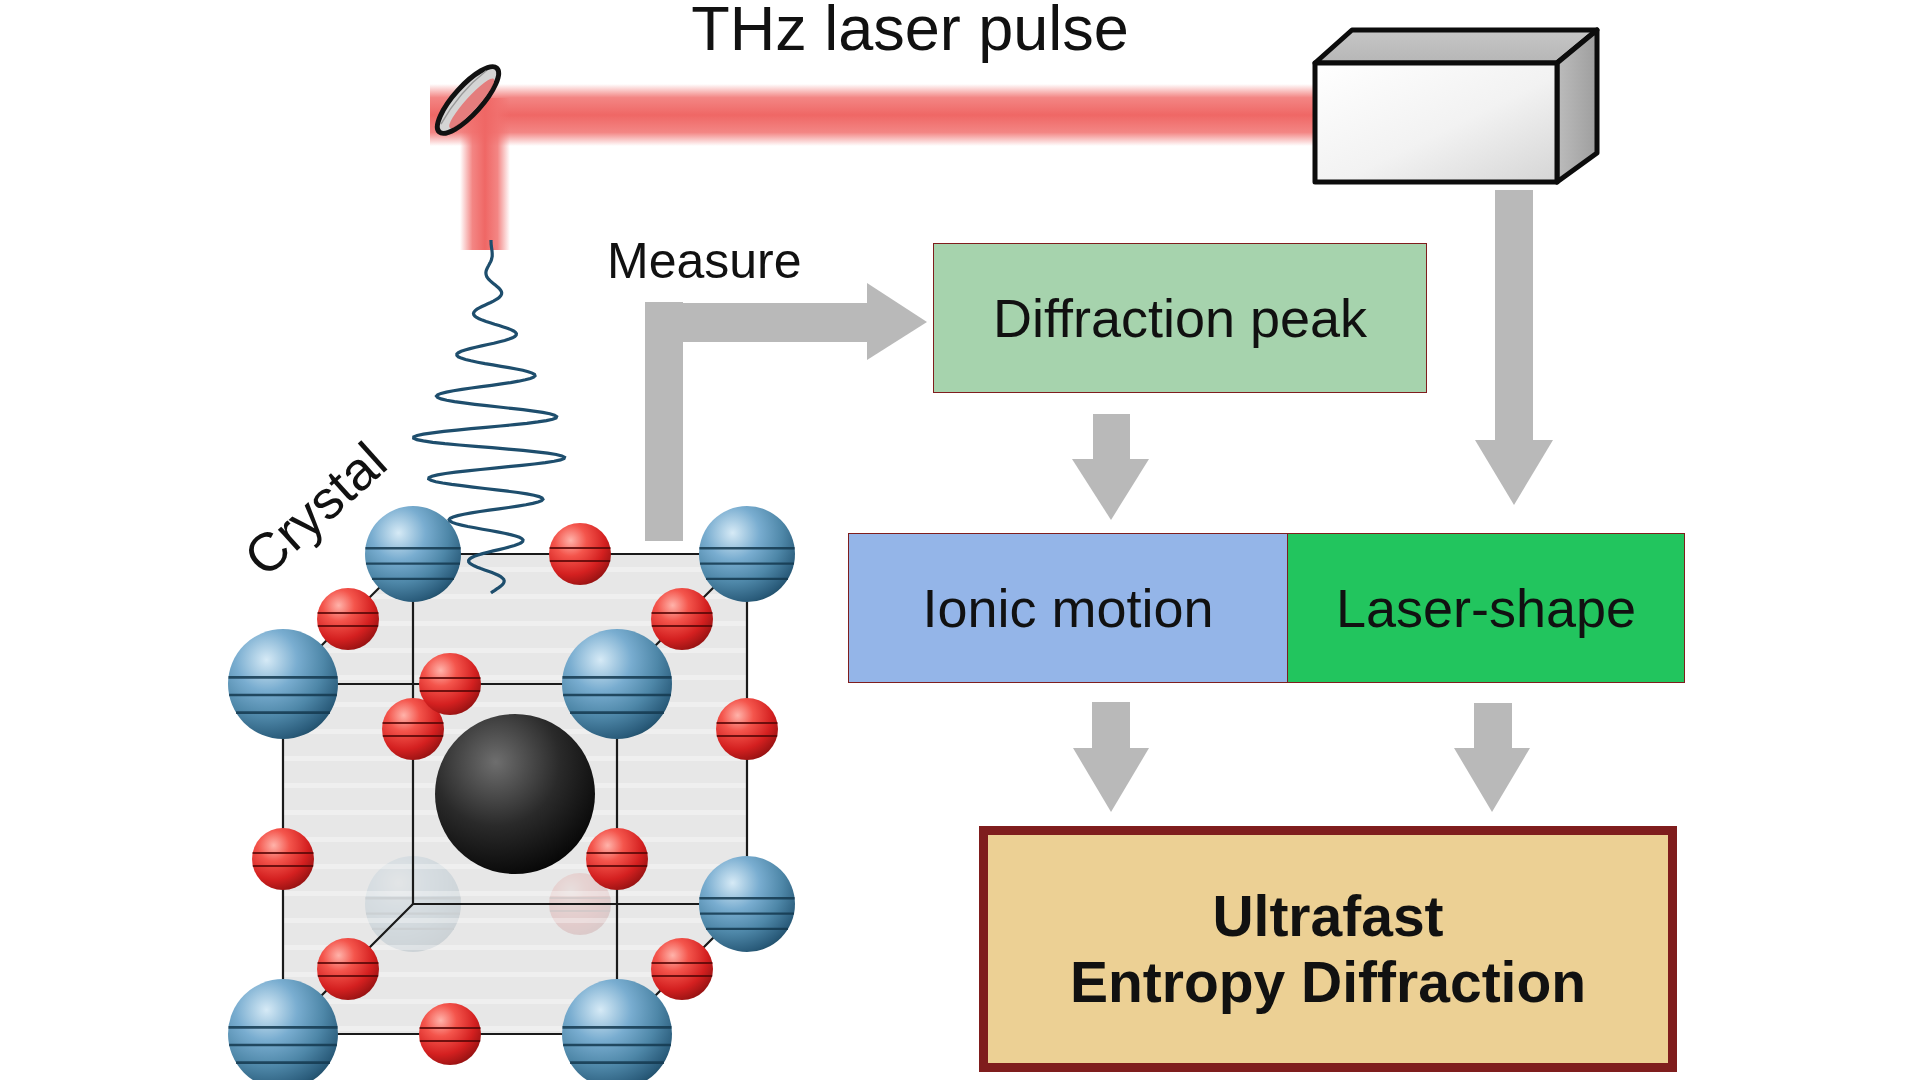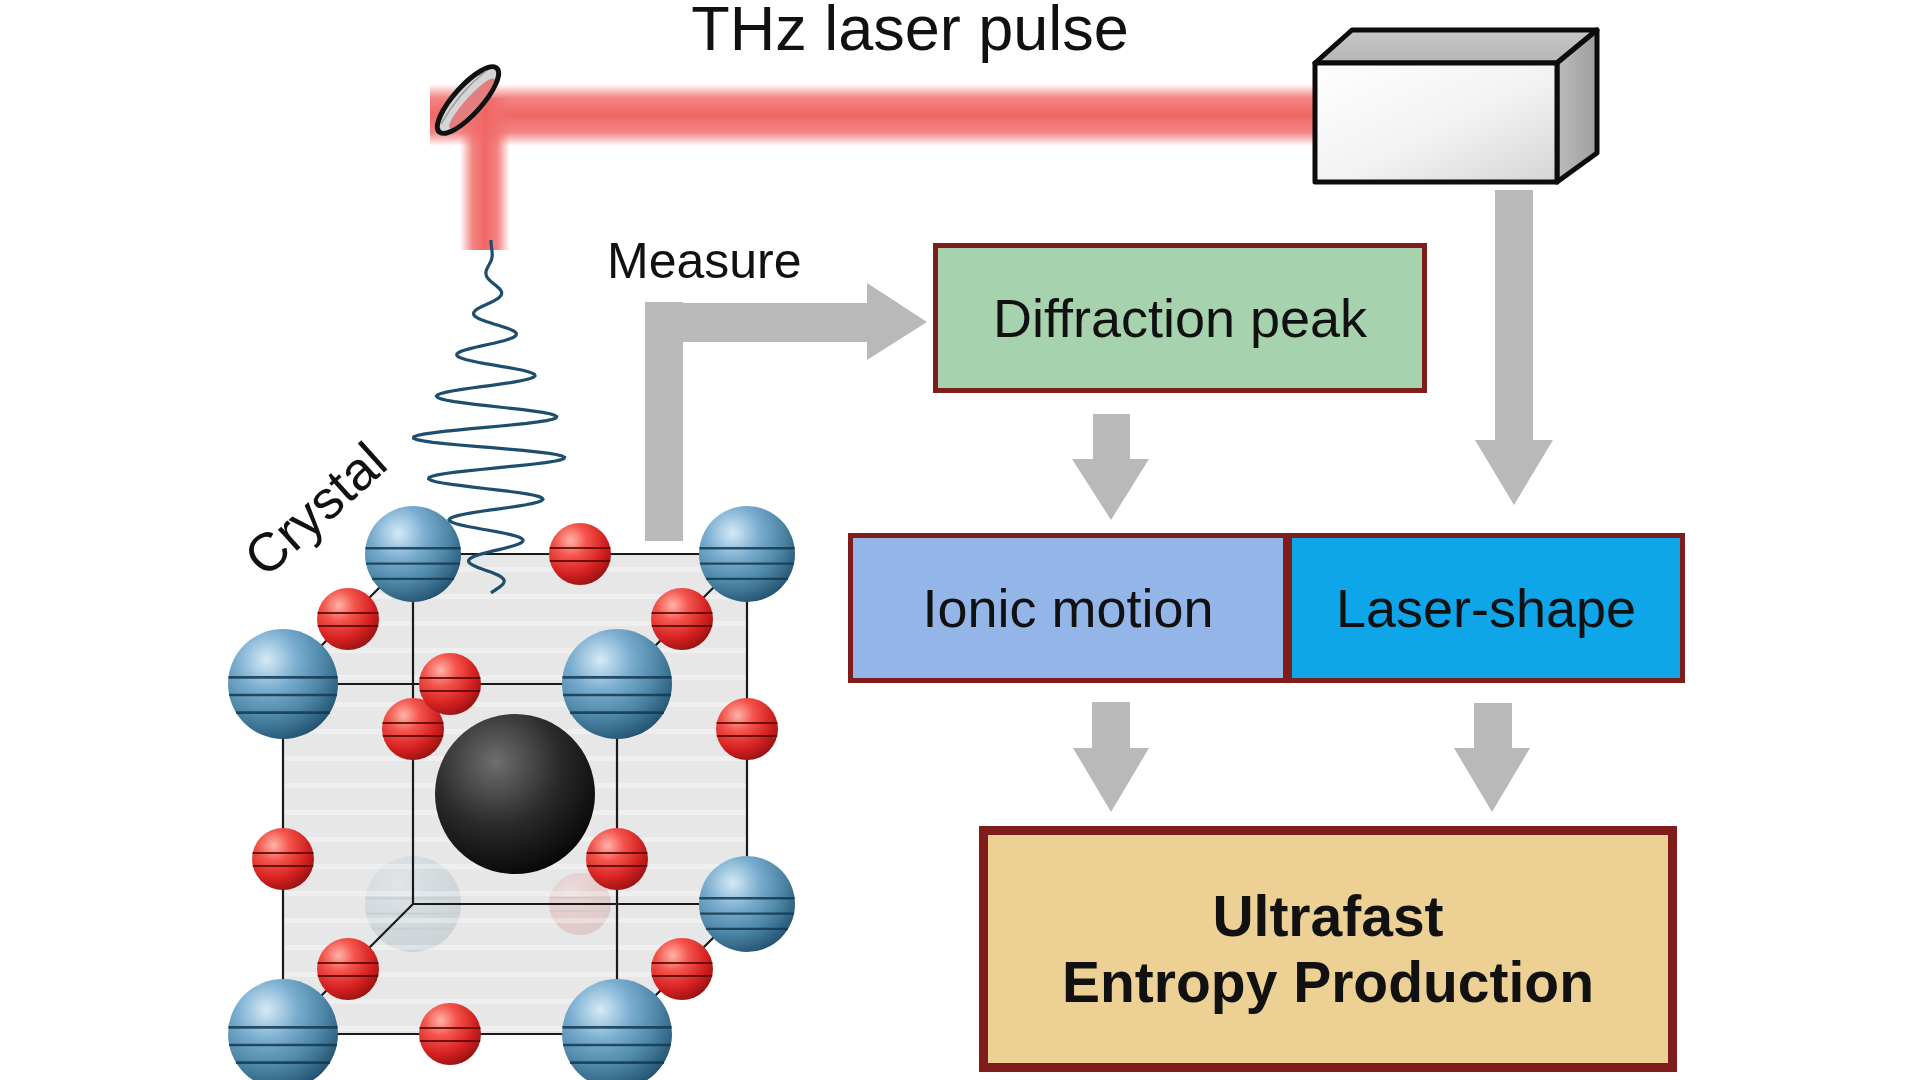--- a/index.html
+++ b/index.html
@@ -5,25 +5,25 @@
   html,body{margin:0;padding:0;background:#fff;}
   body{width:1920px;height:1080px;position:relative;overflow:hidden;
        font-family:"Liberation Sans", sans-serif;color:#111;}
   .layer{position:absolute;left:0;top:0;width:1920px;height:1080px;}
   svg.layer{z-index:1;}
   .txt{position:absolute;z-index:3;white-space:nowrap;}
   .title{left:540px;top:-8px;width:740px;text-align:center;font-size:63px;}
   .measure{left:607px;top:232px;font-size:50px;}
   .crystal{left:150px;top:478px;width:330px;text-align:center;font-size:54px;
            transform:rotate(-42deg);}
-  .fbox{position:absolute;z-index:2;box-sizing:border-box;border:5px solid #7f1d1d;
+  .fbox{position:absolute;z-index:2;box-sizing:border-box;border:1px solid #7f1d1d;
         display:flex;align-items:center;justify-content:center;font-size:54px;}
   .box-green{left:933px;top:243px;width:494px;height:150px;background:#a6d3ad;}
   .box-blue{left:848px;top:533px;width:440px;height:150px;background:#94b5e8;}
-  .box-red{left:1287px;top:533px;width:398px;height:150px;background:#0ea5e9;}
+  .box-red{left:1287px;top:533px;width:398px;height:150px;background:#22c55e;}
   .box-tan{left:979px;top:826px;width:698px;height:246px;background:#ecd094;
            border-width:9px;font-weight:bold;font-size:57px;flex-direction:column;
            line-height:1.16;}
   .box-tan .ln{display:block;}
 </style>
 </head>
 <body>
 
 <svg class="layer" viewBox="0 0 1920 1080">
   <defs>
@@ -179,14 +179,14 @@
   <span>Diffraction peak</span>
 </div>
 <div class="fbox box-blue">
   <span>Ionic motion</span>
 </div>
 <div class="fbox box-red">
   <span>Laser-shape</span>
 </div>
 <div class="fbox box-tan">
   <span class="ln">Ultrafast</span>
-  <span class="ln">Entropy Production</span>
+  <span class="ln">Entropy Diffraction</span>
 </div>
 
 </body></html>

